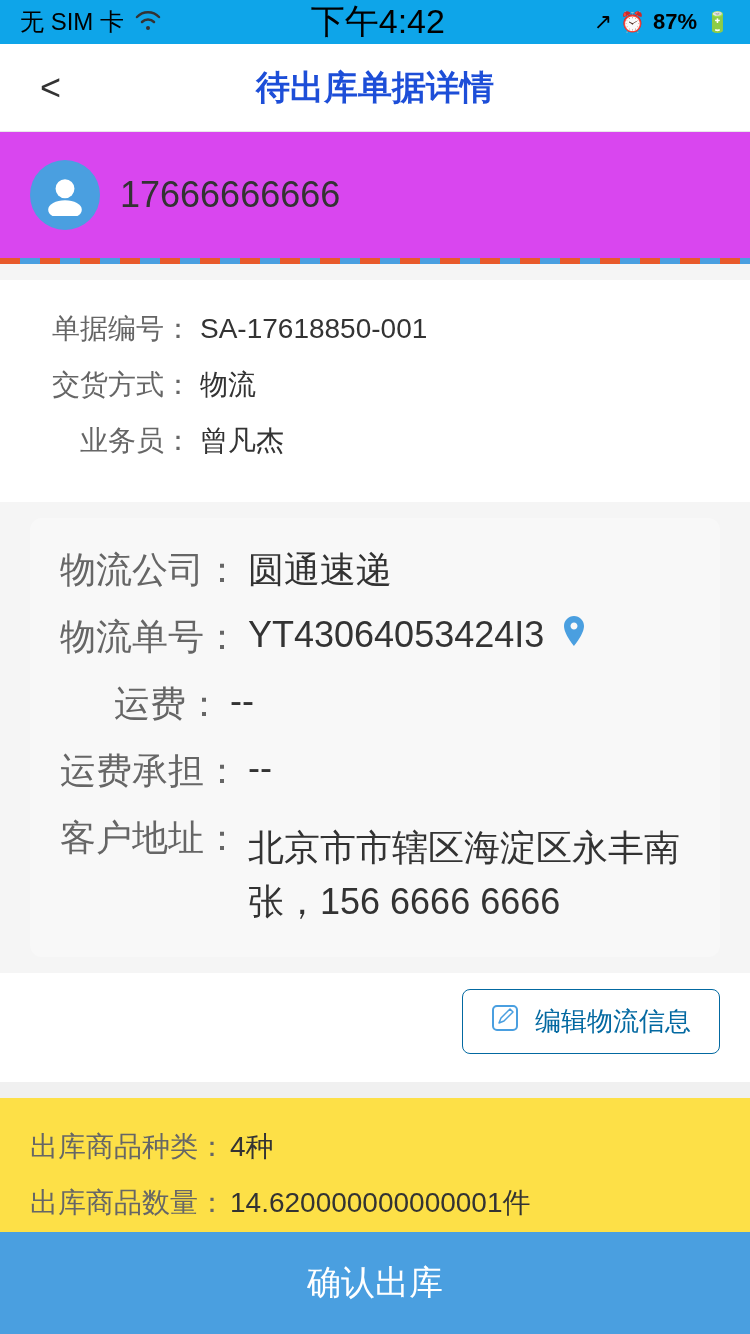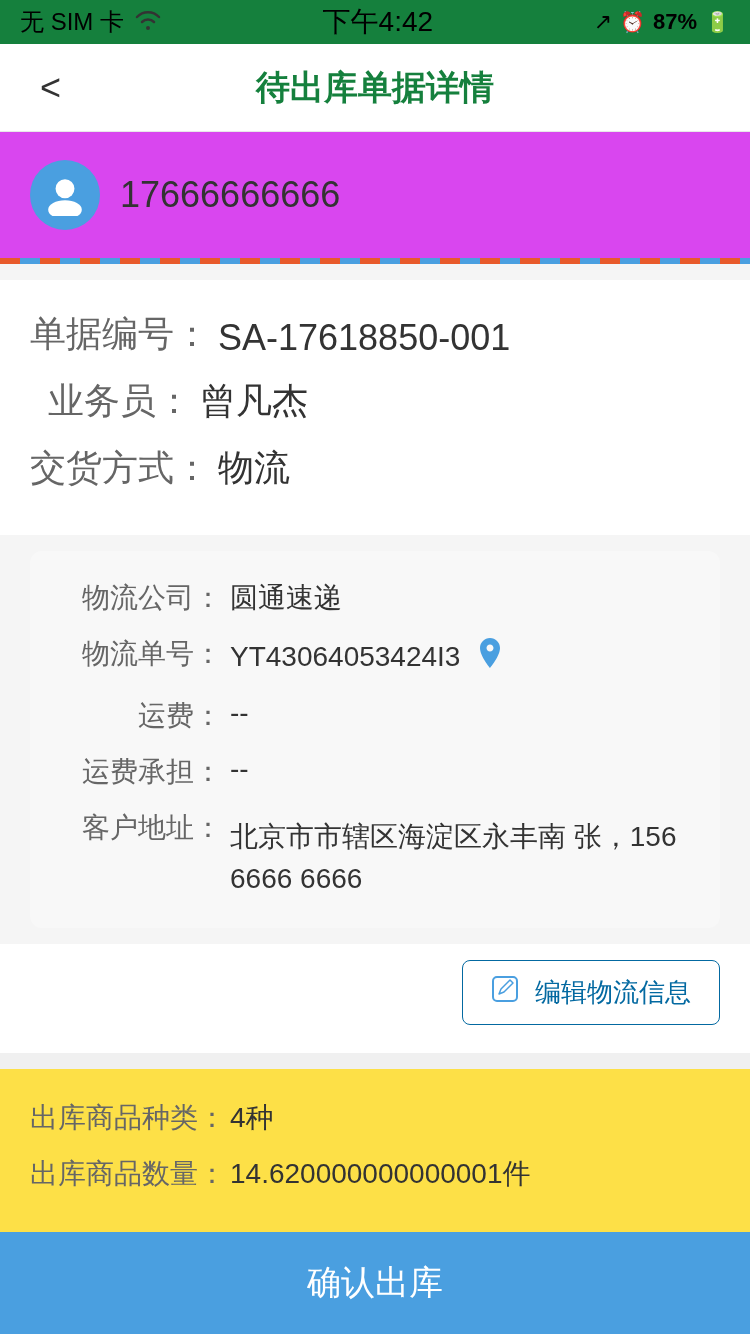--- a/index.html
+++ b/index.html
@@ -8,21 +8,21 @@
       font-family: -apple-system, "PingFang SC", "Helvetica Neue", Arial, sans-serif;
       background: #f5f5f5;
       width: 750px;
       min-height: 1334px;
       font-size: 28px;
       position: relative;
     }
 
     
     .status-bar {
-      background: #15803d;
+      background: #0ea5e9;
       height: 44px;
       display: flex;
       align-items: center;
       justify-content: space-between;
       padding: 0 20px;
       font-size: 24px;
       font-weight: 500;
     }
     .status-left { display: flex; align-items: center; gap: 10px; }
     .status-right { display: flex; align-items: center; gap: 8px; font-size: 22px; }
@@ -42,21 +42,21 @@
       color: #333;
       cursor: pointer;
       padding: 10px;
     }
     .nav-title {
       position: absolute;
       left: 50%;
       transform: translateX(-50%);
       font-size: 34px;
       font-weight: 600;
-      color: #15803d;
+      color: #1d4ed8;
     }
 
     
     .customer-section {
       background: #d946ef;
       padding: 28px 30px;
       display: flex;
       align-items: center;
       gap: 20px;
       border-bottom: none;
@@ -90,23 +90,23 @@
     }
 
     
     .info-section {
       background: #fff;
       padding: 30px 30px 24px 30px;
       margin-top: 16px;
     }
     .info-row {
       display: flex;
-      align-items: flex-end;
+      align-items: center;
       margin-bottom: 18px;
-      font-size: 36px;
+      font-size: 28px;
     }
     .info-label {
       color: #666;
       min-width: 170px;
       text-align: right;
       flex-shrink: 0;
       padding-right: 8px;
     }
     .info-value {
       color: #333;
@@ -117,21 +117,21 @@
     .logistics-card {
       background: #f8f8f8;
       border-radius: 12px;
       margin: 16px 30px;
       padding: 28px 30px;
     }
     .logistics-row {
       display: flex;
       align-items: flex-start;
       margin-bottom: 18px;
-      font-size: 28px;
+      font-size: 36px;
     }
     .logistics-row:last-child { margin-bottom: 0; }
     .logistics-label {
       color: #666;
       min-width: 170px;
       text-align: right;
       flex-shrink: 0;
       padding-right: 8px;
     }
     .logistics-value {
@@ -251,21 +251,21 @@
     <div class="status-left">
       <span>无 SIM 卡</span>
       <span>
         <svg width="28" height="20" viewBox="0 0 28 20" fill="none">
           <path d="M14 16a2 2 0 1 1 0 4 2 2 0 0 1 0-4z" fill="#333"></path>
           <path d="M8 12a8.5 8.5 0 0 1 12 0" stroke="#333" stroke-width="2.5" fill="none" stroke-linecap="round"></path>
           <path d="M3 7a15 15 0 0 1 22 0" stroke="#333" stroke-width="2.5" fill="none" stroke-linecap="round"></path>
         </svg>
       </span>
     </div>
-    <span style="font-size:28px; font-weight:500;">下午4:42</span>
+    <span style="font-size:34px; font-weight:500;">下午4:42</span>
     <div class="status-right">
       <span style="font-size:22px;">↗</span>
       <span style="font-size:20px;">⏰</span>
       <span style="font-size:22px; font-weight:600;">87%</span>
       <span style="font-size:20px;">🔋</span>
     </div>
   </div>
 
   <div class="nav-bar">
     <span class="back-btn">&lt;</span>
@@ -283,26 +283,26 @@
   </div>
 
   <div class="dashed-divider"></div>
 
   <div class="info-section">
     <div class="info-row">
       <span class="info-label">单据编号：</span>
       <span class="info-value">SA-17618850-001</span>
     </div>
     <div class="info-row">
+      <span class="info-label">交货方式：</span>
+      <span class="info-value">物流</span>
+    </div>
+    <div class="info-row">
       <span class="info-label">业务员：</span>
       <span class="info-value">曾凡杰</span>
-    </div>
-    <div class="info-row">
-      <span class="info-label">交货方式：</span>
-      <span class="info-value">物流</span>
     </div>
   </div>
 
   <div class="logistics-card">
     <div class="logistics-row">
       <span class="logistics-label">物流公司：</span>
       <span class="logistics-value">圆通速递</span>
     </div>
     <div class="logistics-row">
       <span class="logistics-label">物流单号：</span>

